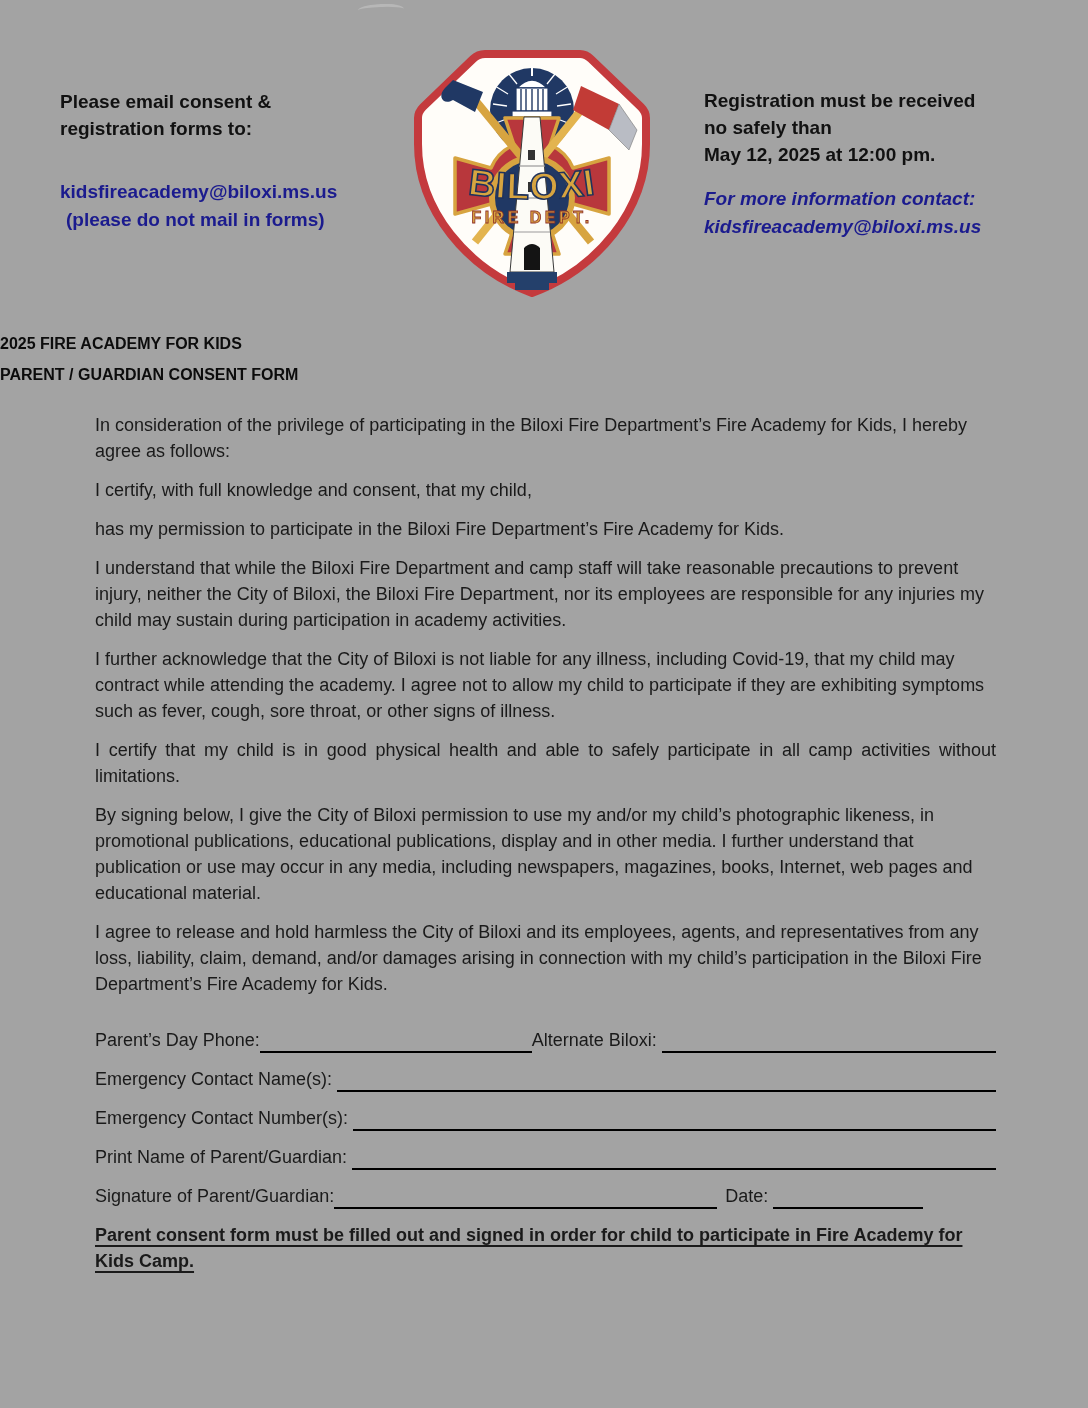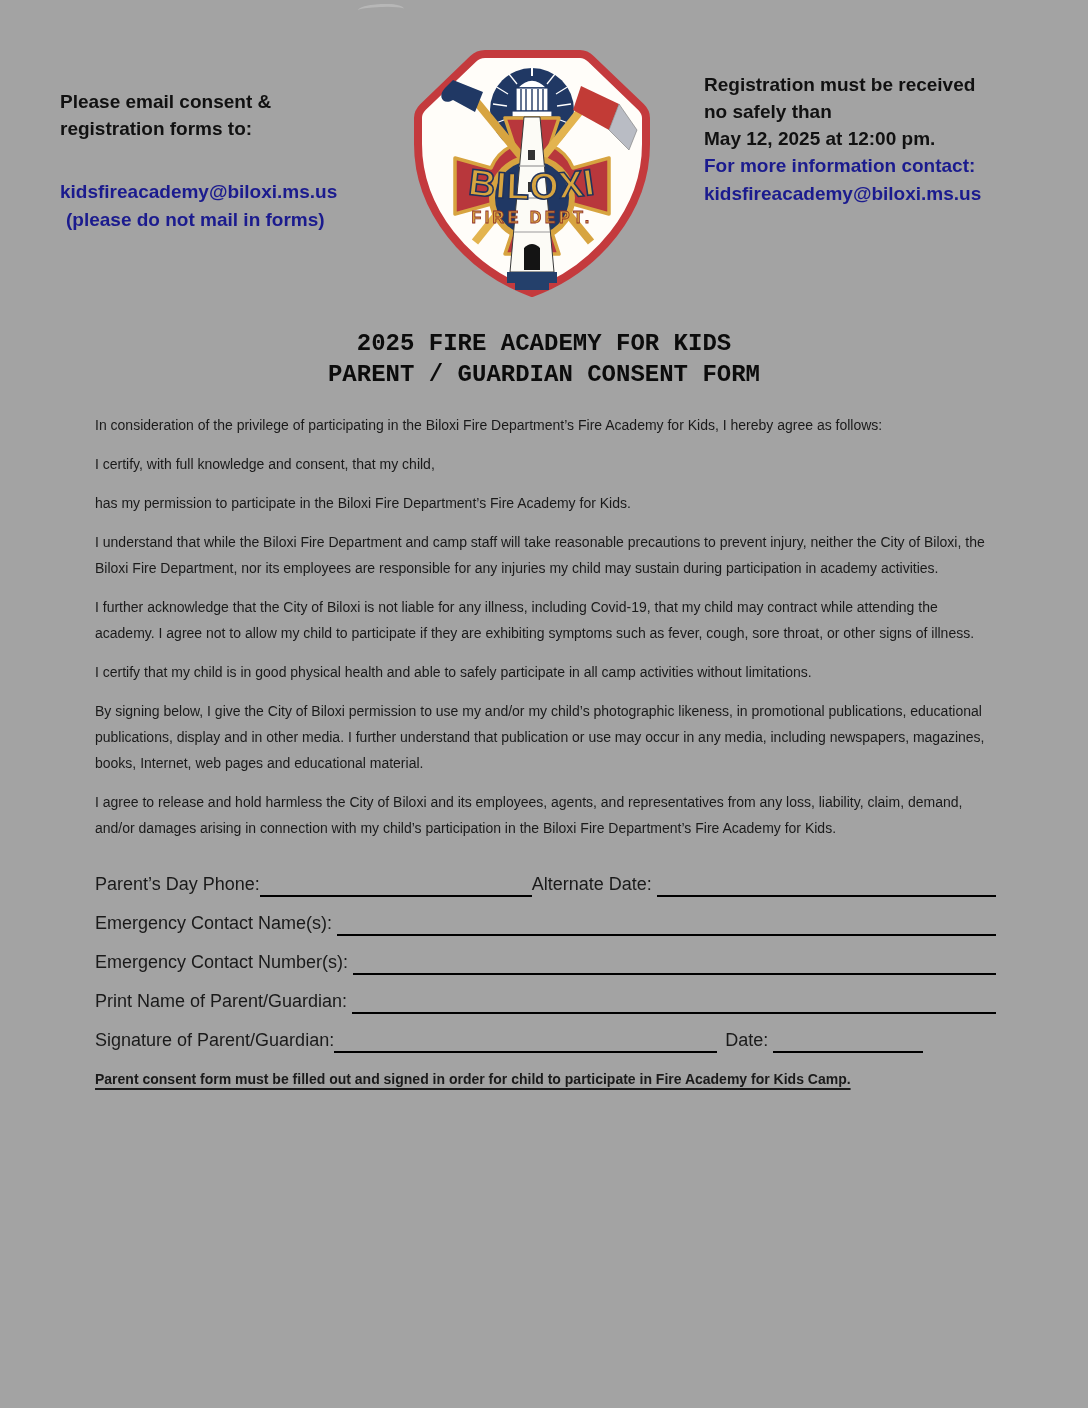--- a/index.html
+++ b/index.html
@@ -10,35 +10,35 @@
     font-family:"Liberation Sans","DejaVu Sans",sans-serif;
     color:#111;
     overflow:hidden;
   }
   .smudge{
     position:absolute;left:358px;top:4px;width:46px;height:8px;
     border-top:3px solid #c9c9c9;border-radius:50%;opacity:.55;transform:rotate(-2deg);
   }
   
   .hdr-left{position:absolute;left:60px;top:88px;width:345px;}
-  .hdr-right{position:absolute;left:704px;top:71px;width:340px;}
+  .hdr-right{position:absolute;left:704px;top:87px;width:340px;}
   .hdr-line{font-size:19px;font-weight:bold;line-height:27px;color:#111;}
   .blue{color:#1b1b8e;}
   .hdr-left .email-block{margin-top:36px;}
   .hdr-left .note{padding-left:6px;}
-  .hdr-right .contact-block{}
+  .hdr-right .contact-block{margin-top:17px;font-style:italic;}
   .blue-line{font-size:19px;font-weight:bold;line-height:28px;}
   
   .logo-wrap{position:absolute;left:413px;top:46px;width:240px;height:260px;}
   
-  .title{position:absolute;top:328px;left:0;right:0;text-align:center;
-    font-size:24px;font-weight:bold;line-height:31px;color:#0c0c0c;font-family:Liberation Mono, monospace;}
+  .title{position:absolute;top:328px;left:0;right:0;text-align:left;
+    font-size:16px;font-weight:bold;line-height:31px;color:#0c0c0c;}
   
   .content{position:absolute;top:412px;left:95px;width:901px;}
-  .content p{margin:0 0 13px 0;font-size:14px;line-height:26px;color:#1a1a1a;}
+  .content p{margin:0 0 13px 0;font-size:18px;line-height:26px;color:#1a1a1a;}
   p.justify{text-align:justify;}
   .fill-line{display:flex;align-items:flex-end;margin:6px 0 16px 0;height:26px;font-size:18px;}
   .blank{display:inline-block;border-bottom:2px solid #000;height:22px;}
   .grow{flex:1 1 auto;}
   .lbl{white-space:pre;line-height:26px;}
   
   .fields{margin-top:30px;}
   .frow{display:flex;align-items:flex-end;font-size:18px;line-height:26px;margin-bottom:13px;height:26px;}
   .frow .lbl{color:#1a1a1a;}
   .sp{width:8px;}
@@ -149,21 +149,21 @@
     <p>I understand that while the Biloxi Fire Department and camp staff will take reasonable precautions to prevent injury, neither the City of Biloxi, the Biloxi Fire Department, nor its employees are responsible for any injuries my child may sustain during participation in academy activities.</p>
     <p>I further acknowledge that the City of Biloxi is not liable for any illness, including Covid-19, that my child may contract while attending the academy. I agree not to allow my child to participate if they are exhibiting symptoms such as fever, cough, sore throat, or other signs of illness.</p>
     <p class="justify">I certify that my child is in good physical health and able to safely participate in all camp activities without limitations.</p>
     <p>By signing below, I give the City of Biloxi permission to use my and/or my child’s photographic likeness, in promotional publications, educational publications, display and in other media.  I further understand that publication or use may occur in any media, including newspapers, magazines, books, Internet, web pages and educational material.</p>
     <p>I agree to release and hold harmless the City of Biloxi and its employees, agents, and representatives from any loss, liability, claim, demand, and/or damages arising in connection with my child’s participation in the Biloxi Fire Department’s Fire Academy for Kids.</p>
 
     <div class="fields">
       <div class="frow">
         <span class="lbl">Parent’s Day Phone:</span>
           <span class="blank" style="width:272px"></span>
-          <span class="lbl">Alternate Date: </span>
+          <span class="lbl">Alternate Biloxi: </span>
           <span class="blank grow"></span>
       </div>
       <div class="frow">
         <span class="lbl">Emergency Contact Name(s): </span>
           <span class="blank grow"></span>
       </div>
       <div class="frow">
         <span class="lbl">Emergency Contact Number(s): </span>
           <span class="blank grow"></span>
       </div>

